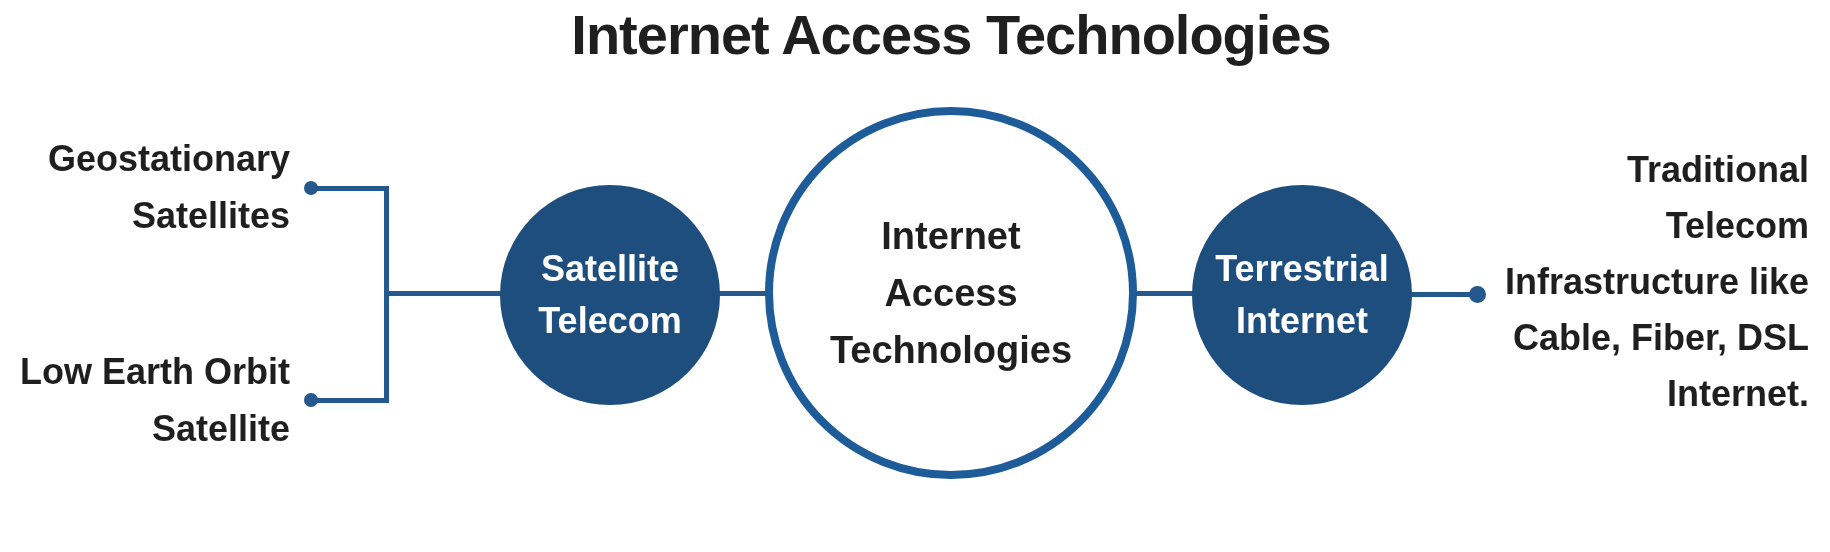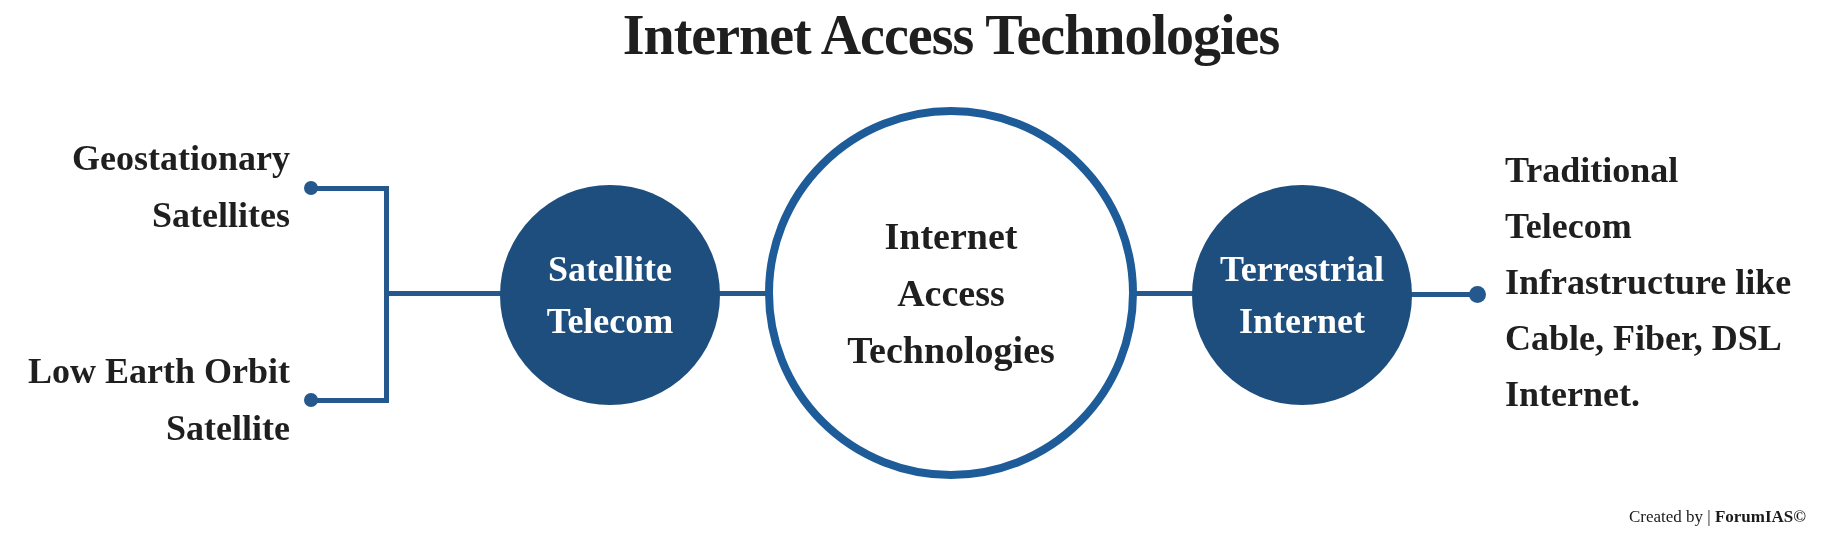--- a/index.html
+++ b/index.html
@@ -6,21 +6,21 @@
     margin: 0;
     padding: 0;
     background: #ffffff;
   }
   .canvas {
     position: relative;
     width: 1830px;
     height: 552px;
     background: #ffffff;
     overflow: hidden;
-    font-family: Liberation Serif, serif;
+    font-family: Liberation Sans, sans-serif;
     color: var(--text-dark, #1f1f1f);
   }
 
   
   .title {
     position: absolute;
     top: 0;
     left: 0;
     width: 100%;
     padding-left: 72px;
@@ -38,21 +38,21 @@
   .side-label {
     position: absolute;
     font-size: 36px;
     line-height: 57px;
     font-weight: bold;
     white-space: pre-line;
     color: var(--text-dark, #1f1f1f);
   }
   .side-label.geo   { right: 1540px; top: 130px; text-align: right; margin-left: 42px; }
   .side-label.leo   { right: 1540px; top: 343px; text-align: right; }
-  .side-label.desc  { left: 1505px;  top: 142px; text-align: left; line-height: 56px; }
+  .side-label.desc  { left: 1505px;  top: 142px; text-align: right; line-height: 56px; }
 
   
   .line {
     position: absolute;
     background: var(--blue-line, #25588c);
   }
   .dot {
     position: absolute;
     background: var(--blue-line, #25588c);
     border-radius: 50%;
@@ -158,18 +158,14 @@
     <span class="node-text">Terrestrial
 Internet</span>
   </div>
 
   <div class="side-label desc">Traditional
 Telecom
 Infrastructure like
 Cable, Fiber, DSL
 Internet.</div>
 
-  <div class="footer">
-    <span>Created by |</span>
-    <span class="brand">ForumIAS©</span>
-  </div>
 
 </div>
 
 </body></html>

